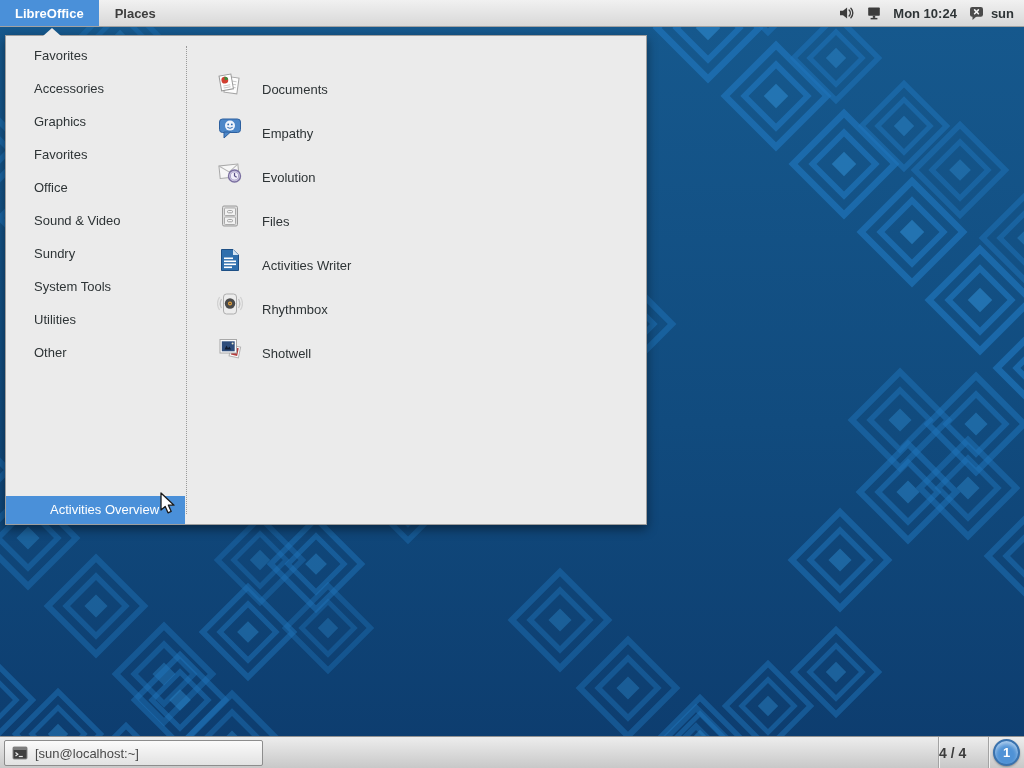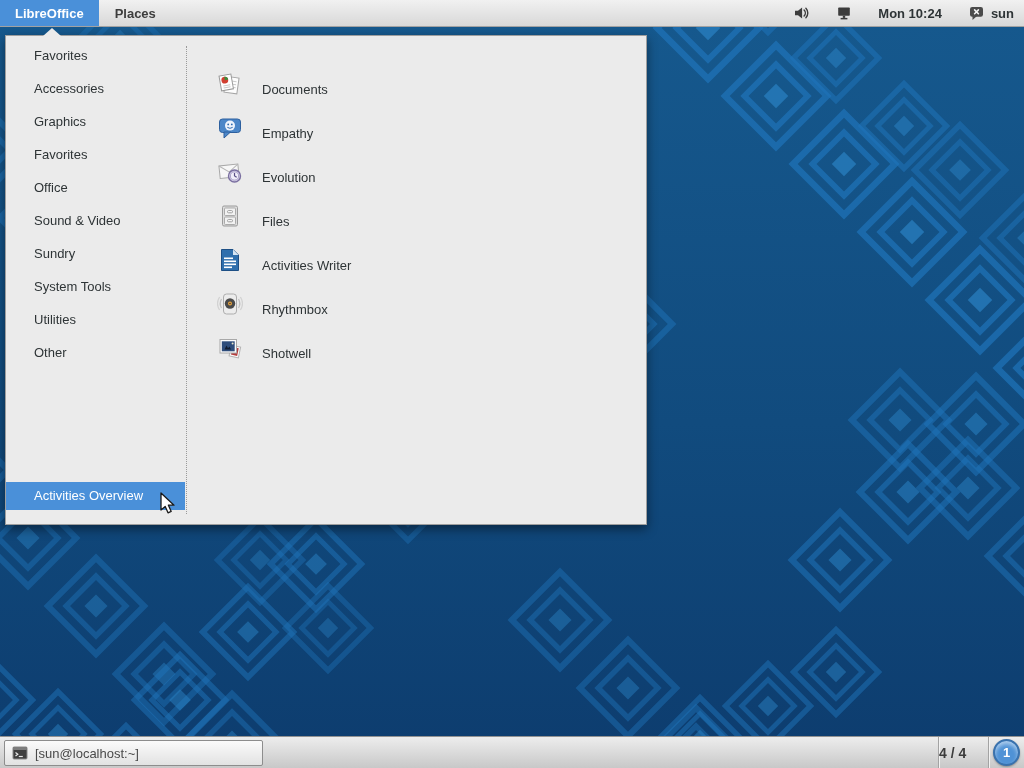--- a/index.html
+++ b/index.html
@@ -20,21 +20,21 @@
   }
   .app-menu-btn{
     background:#4a90d9;color:#ffffff;font-weight:bold;
     padding:0 15px;display:flex;align-items:center;cursor:default;
   }
   .places-btn{
     padding:0 16px;color:#3d3d3d;font-weight:bold;
     display:flex;align-items:center;cursor:default;
   }
   .top-right{
-    margin-left:auto;display:flex;align-items:center;gap:26px;
+    margin-left:auto;display:flex;align-items:center;gap:11px;
     padding-right:10px;color:#2e3436;font-weight:bold;
   }
   .tb-icon{display:flex;align-items:center;}
   .user-cluster{display:flex;align-items:center;gap:6px;}
 
   
   .menu-panel{
     position:absolute;left:5px;top:35px;width:642px;height:490px;z-index:20;
     background:#ebebeb;border:1px solid #9e9e9e;
     box-shadow:0 4px 10px rgba(0,0,0,0.45);
@@ -46,22 +46,22 @@
   }
   .cat-col{position:absolute;left:0;top:3px;width:180px;}
   .cat-item{height:33px;line-height:33px;padding-left:28px;font-size:13px;color:#2e3436;cursor:default;}
   .menu-sep{position:absolute;left:180px;top:10px;bottom:10px;width:0;border-left:1px dotted #9a9a9a;}
   .app-col{position:absolute;left:181px;top:17px;right:0;}
   .app-row{height:44px;display:flex;align-items:flex-end;padding-left:30px;cursor:default;}
   .app-icon{width:26px;height:26px;margin-right:19px;flex:0 0 26px;}
   .app-icon svg{display:block;width:26px;height:26px;}
   .app-label{font-size:13px;color:#2e3436;}
   .activities{
-    position:absolute;left:0;bottom:14px;width:179px;height:28px;line-height:28px;
-    padding-left:28px;background:#4a90d9;color:#ffffff;font-size:13px;cursor:default;
+    position:absolute;left:0;bottom:0;width:179px;height:28px;line-height:28px;
+    padding-left:44px;background:#4a90d9;color:#ffffff;font-size:13px;cursor:default;
   }
 
   
   .bottom-bar{
     position:absolute;left:0;bottom:0;width:1024px;height:32px;z-index:10;
     background:linear-gradient(#ededed,#c8c8c8);
     border-top:1px solid #929292;
   }
   .task-btn{
     position:absolute;left:4px;top:3px;width:259px;height:25px;

